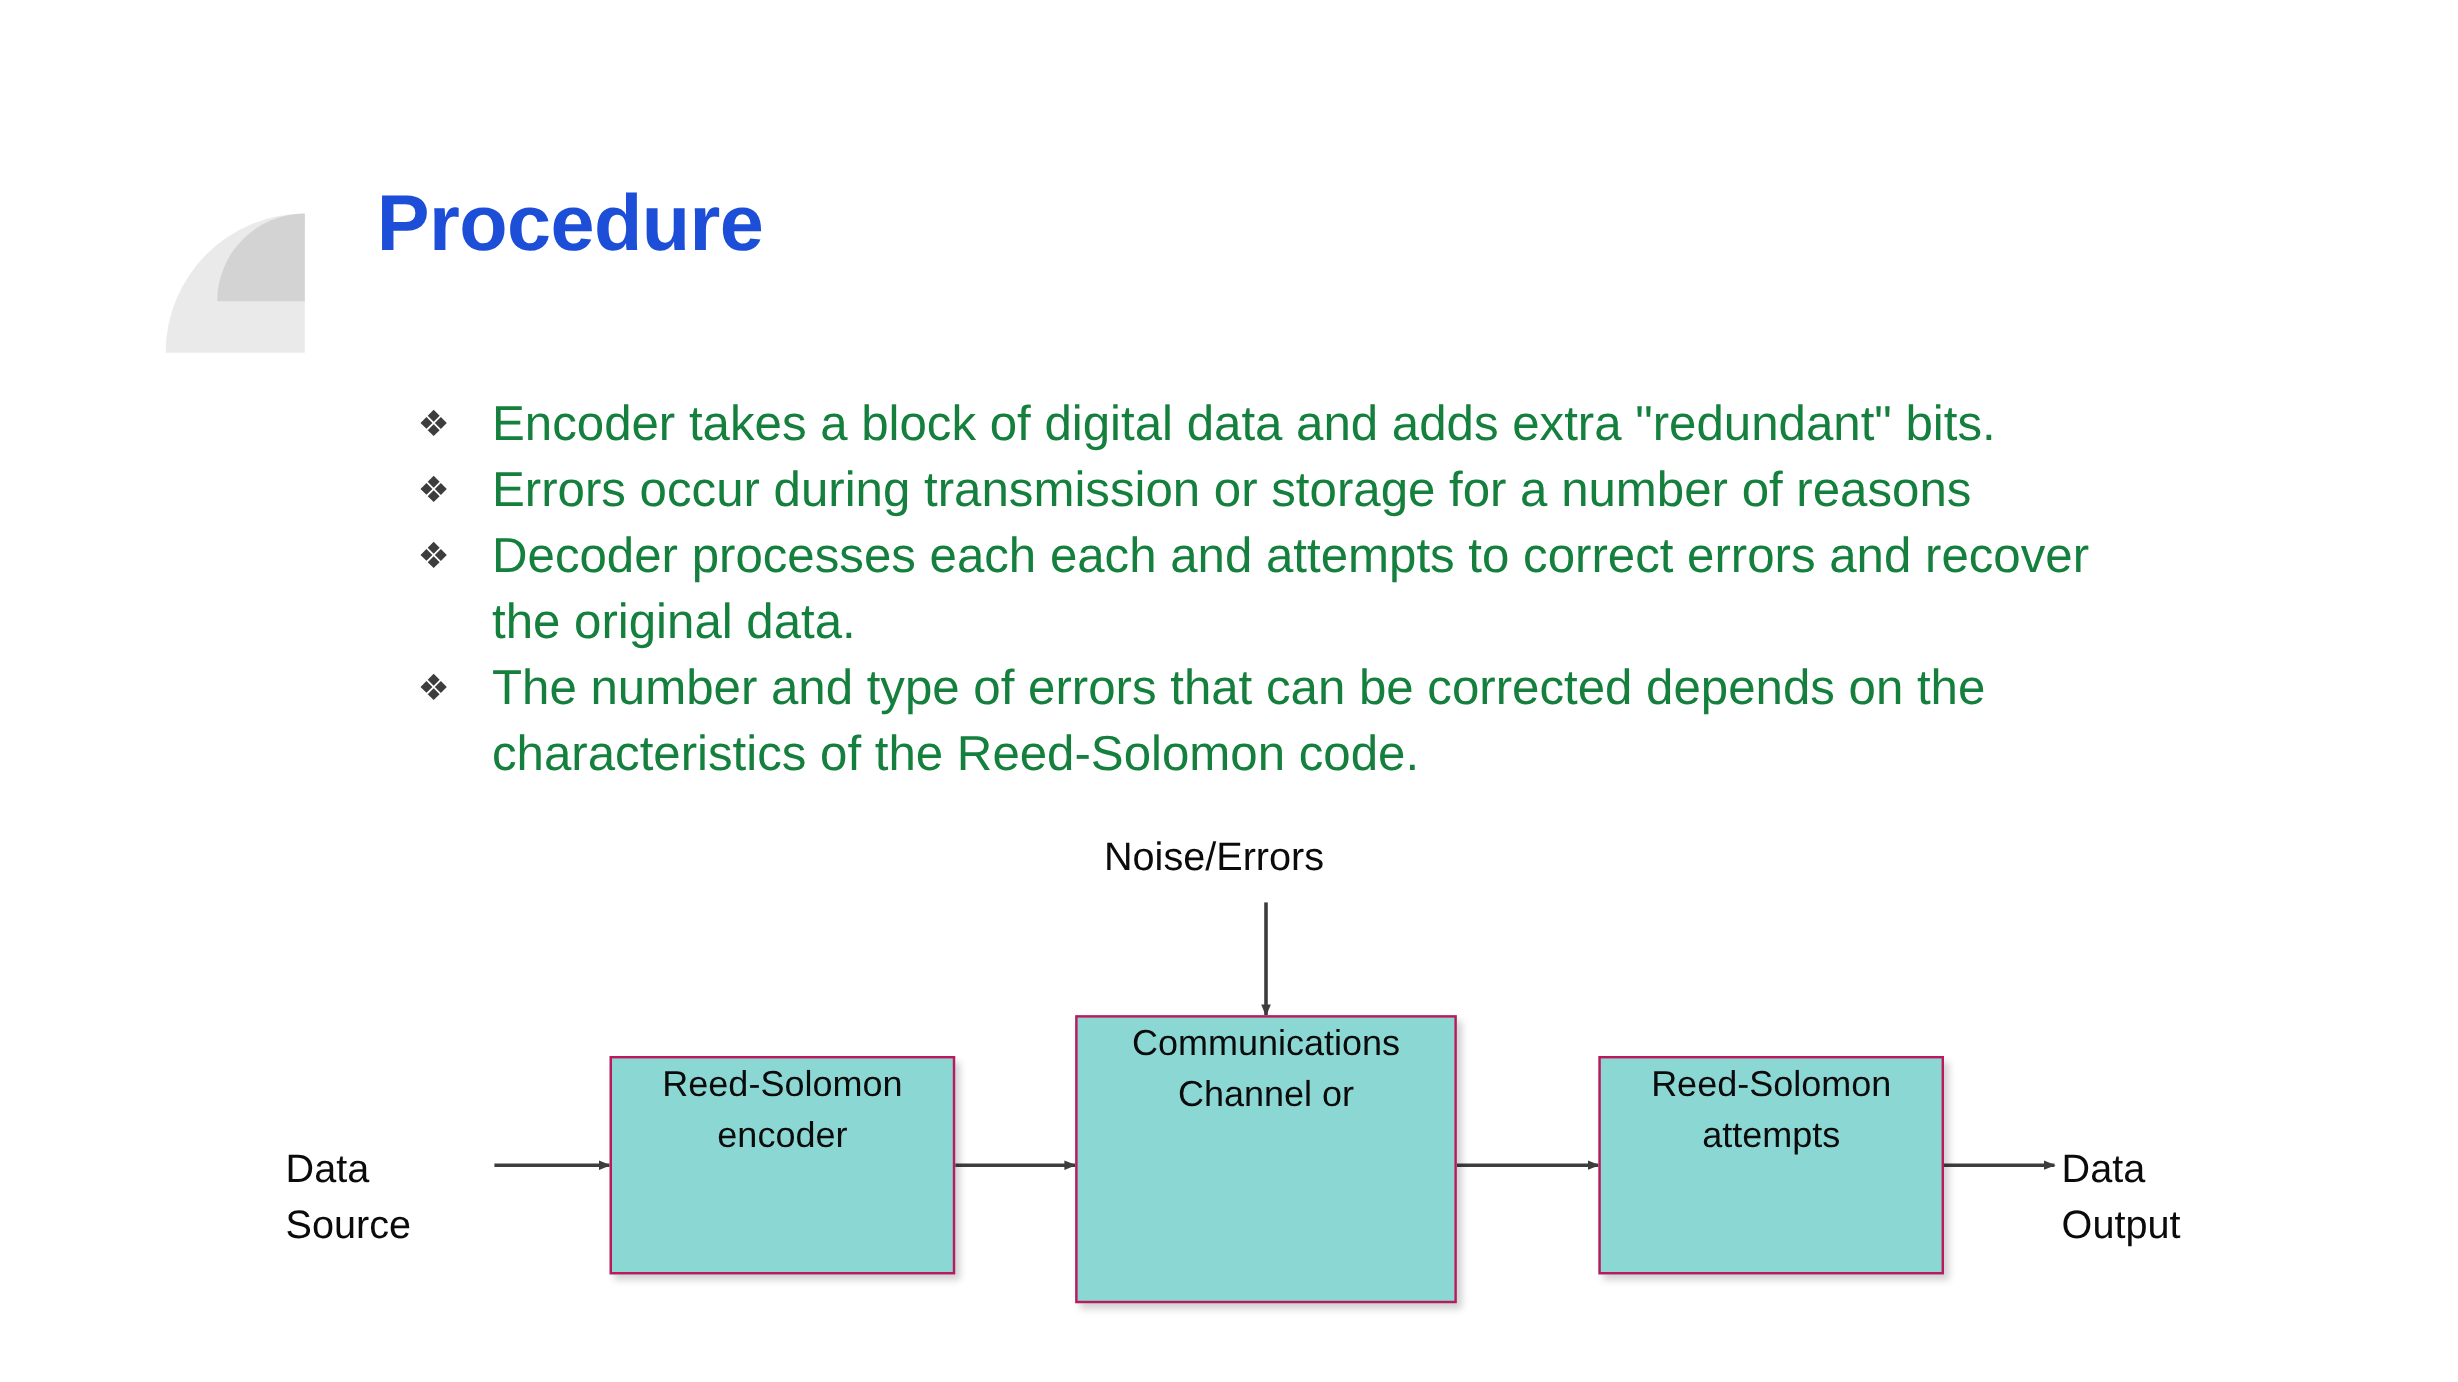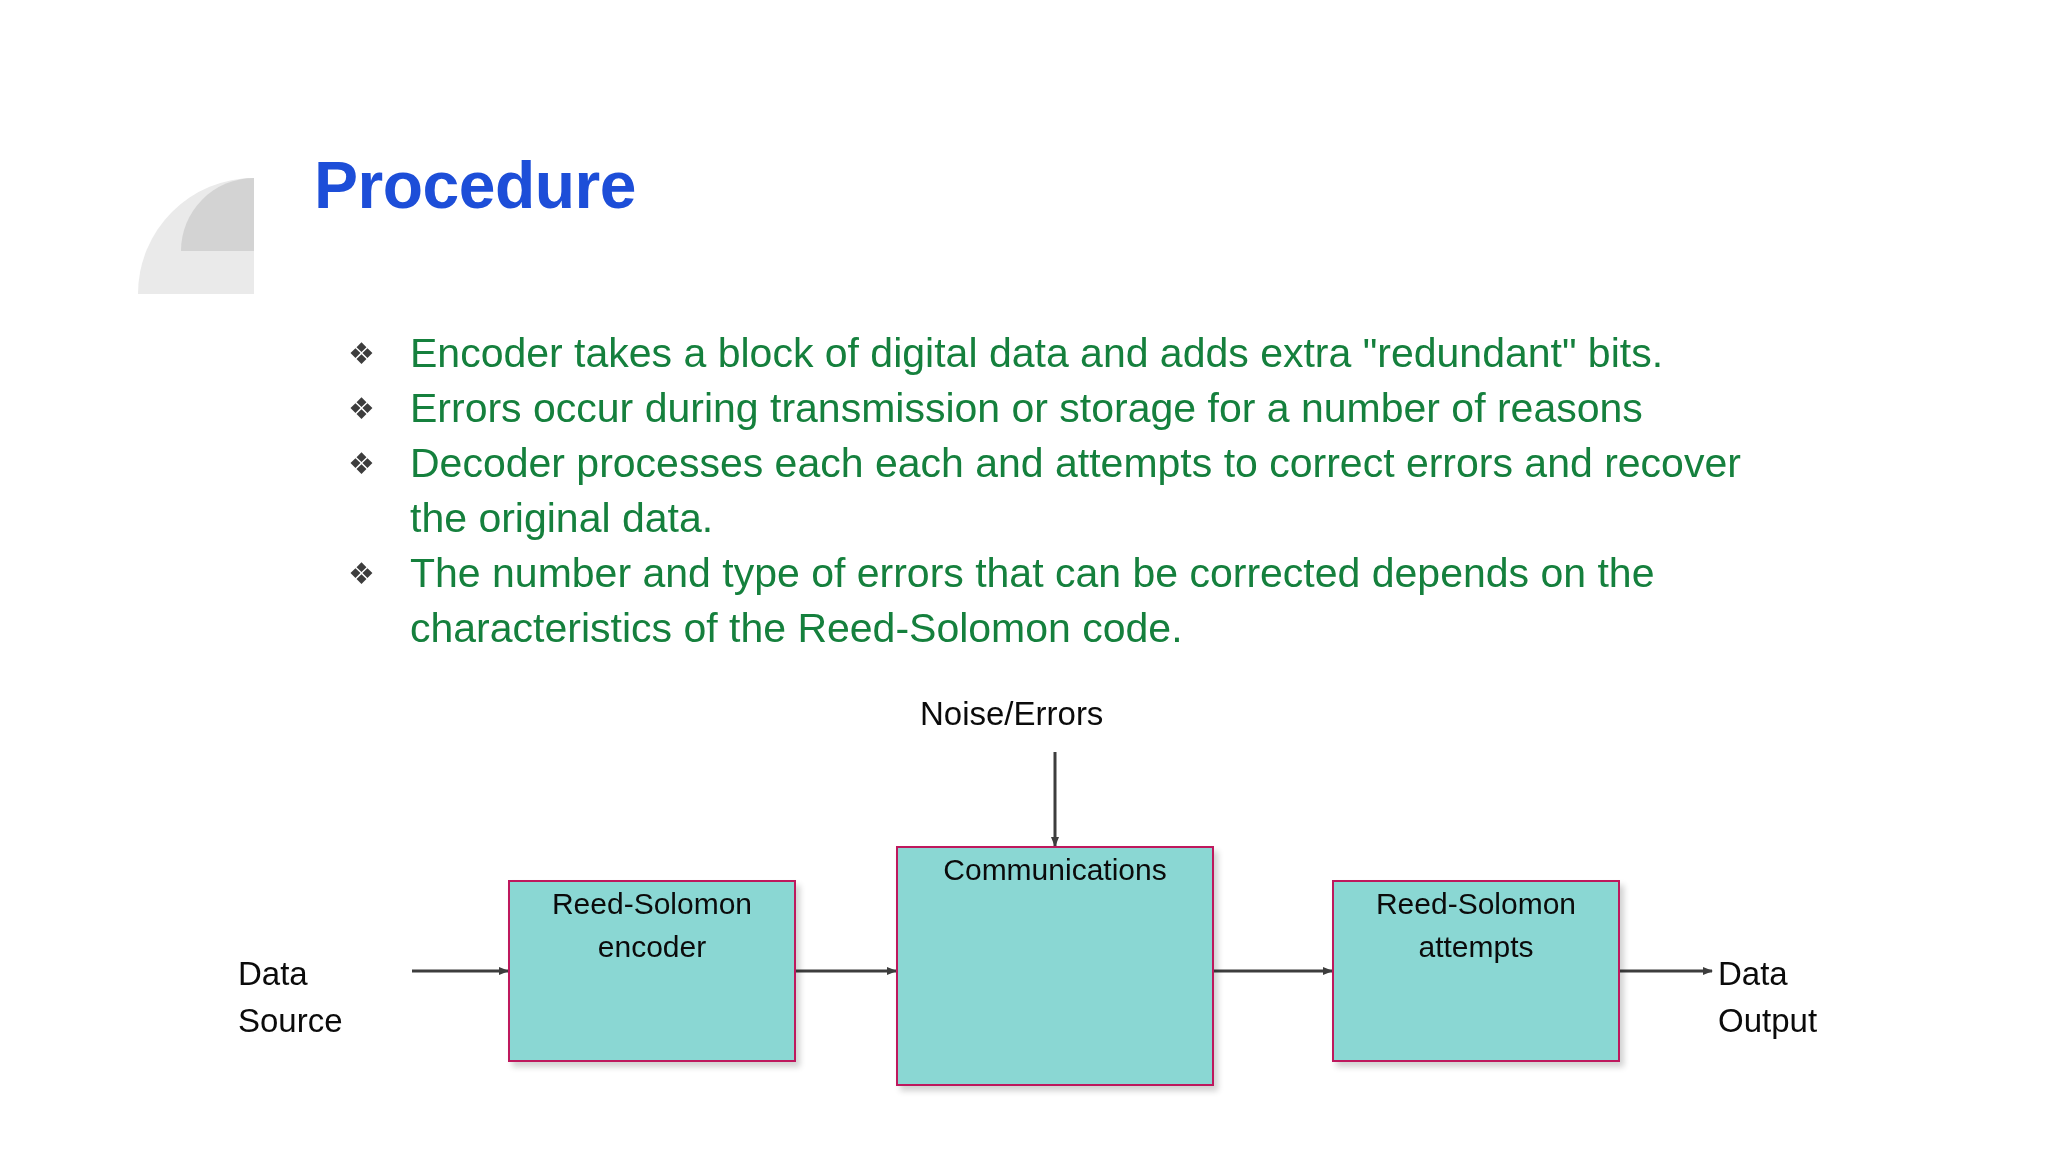--- a/index.html
+++ b/index.html
@@ -182,20 +182,21 @@
 <div class="dg-box" id="box-encoder">
   <div class="dg-box-label">
     <div>Reed-Solomon</div>
     <div>encoder</div>
   </div>
 </div>
 
 <div class="dg-box" id="box-channel">
   <div class="dg-box-label">
     <div>Communications</div>
+    <div>Channel or</div>
   </div>
 </div>
 
 <div class="dg-box" id="box-decoder">
   <div class="dg-box-label">
     <div>Reed-Solomon</div>
     <div>attempts</div>
   </div>
 </div>
 

